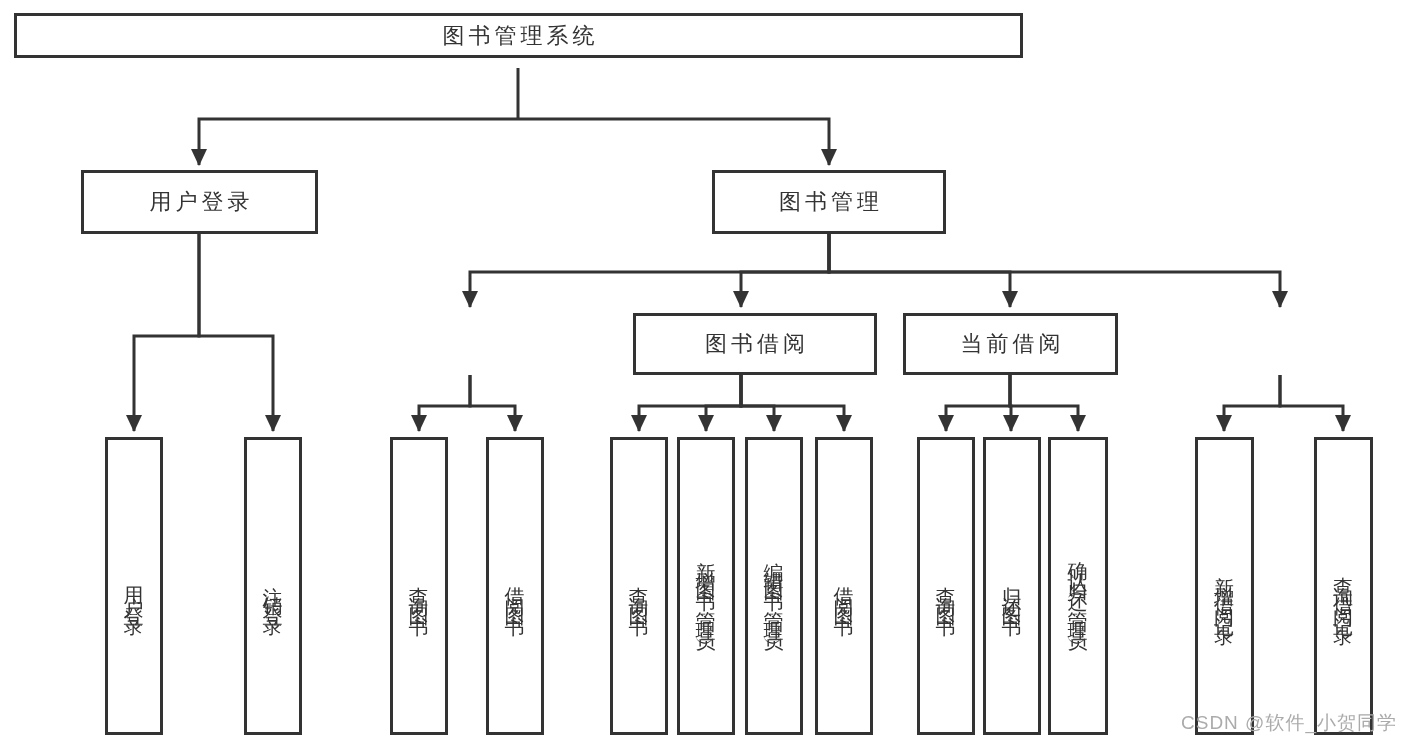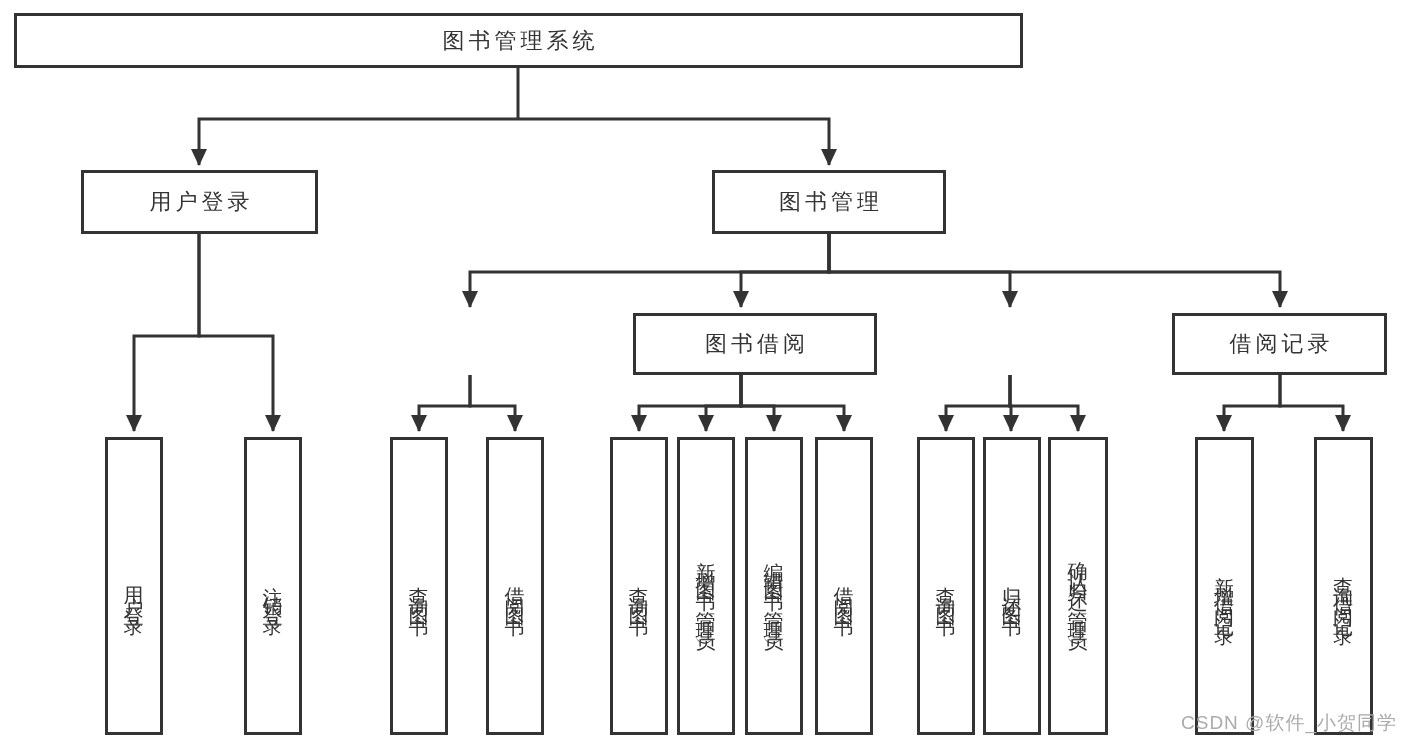--- a/index.html
+++ b/index.html
@@ -80,27 +80,27 @@
 
       <path class="wire" d="M1010 375 L1010 406 L946 406 L946 431" marker-end="url(#arrowhead)"></path>
       <path class="wire" d="M1010 375 L1010 406 L1011 406 L1011 431" marker-end="url(#arrowhead)"></path>
       <path class="wire" d="M1010 375 L1010 406 L1078 406 L1078 431" marker-end="url(#arrowhead)"></path>
 
       <path class="wire" d="M1280 375 L1280 406 L1224 406 L1224 431" marker-end="url(#arrowhead)"></path>
       <path class="wire" d="M1280 375 L1280 406 L1343 406 L1343 431" marker-end="url(#arrowhead)"></path>
     </g>
   </svg>
 
-  <div class="box hbox" style="left:14px; top:13px; width:1009px; height:55px;">图书管理系统</div>
+  <div class="box hbox" style="left:14px; top:13px; width:1009px; height:45px;">图书管理系统</div>
 
   <div class="box hbox" style="left:81px; top:170px; width:237px; height:64px;">用户登录</div>
   <div class="box hbox" style="left:712px; top:170px; width:234px; height:64px;">图书管理</div>
 
   <div class="box hbox" style="left:633px; top:313px; width:244px; height:62px;">图书借阅</div>
-  <div class="box hbox" style="left:1172px; top:313px; width:215px; height:62px;">借阅记录</div>
+  <div class="box hbox" style="left:903px; top:313px; width:215px; height:62px;">当前借阅</div>
 
   <div class="box vbox" style="left:105px; top:437px; width:58px; height:298px;">用户登录</div>
   <div class="box vbox" style="left:244px; top:437px; width:58px; height:298px;">注销登录</div>
 
   <div class="box vbox" style="left:390px; top:437px; width:58px; height:298px;">查询图书</div>
   <div class="box vbox" style="left:486px; top:437px; width:58px; height:298px;">借阅图书</div>
 
   <div class="box vbox" style="left:610px; top:437px; width:58px; height:298px;">查询图书</div>
   <div class="box vbox" style="left:677px; top:437px; width:58px; height:298px;">新增图书（管理员）</div>
   <div class="box vbox" style="left:745px; top:437px; width:58px; height:298px;">编辑图书（管理员）</div>

